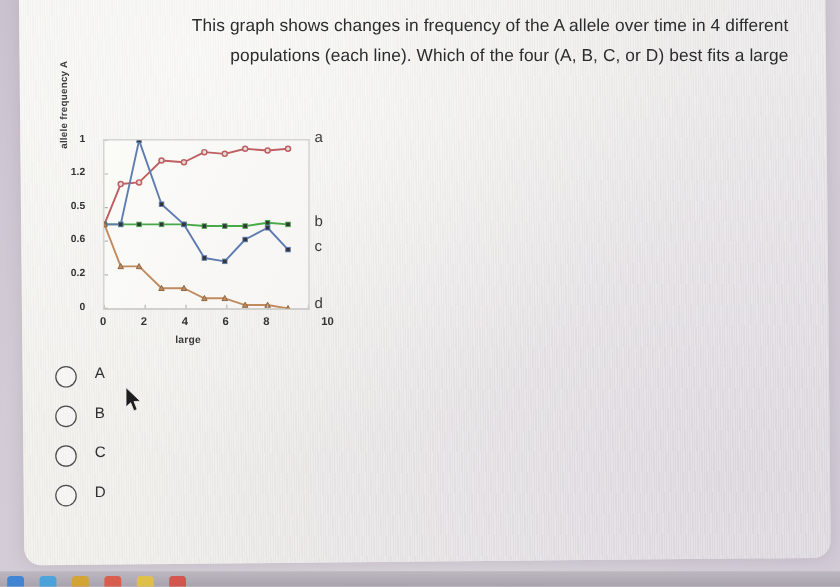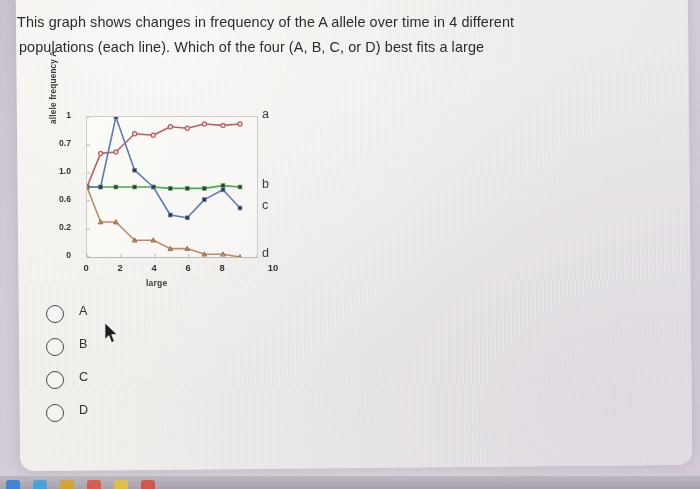--- a/index.html
+++ b/index.html
@@ -37,21 +37,21 @@
     pointer-events:none;
   }
   #content{position:absolute;inset:0;z-index:3;}
 
   
   #qtext{
     position:absolute;left:17px;top:10px;width:640px;
     font-size:14.4px;line-height:25px;color:#2a2b2d;
     letter-spacing:.1px;
   }
-  #qtext .ln{display:block;white-space:nowrap;}
+  #qtext .ln{display:block;white-space:nowrap;text-align:right;}
   #qtext .ln.l2{padding-left:2px;}
   #qtext .ln.l3{padding-left:4px;}
 
   
   #chartwrap{position:absolute;left:40px;top:96px;width:250px;height:200px;}
   #ylabel{
     position:absolute;left:9px;top:28px;
     font-size:8.2px;font-weight:bold;color:#3b3b3d;
     transform:rotate(-90deg);transform-origin:left top;
     white-space:nowrap;letter-spacing:.2px;
@@ -185,22 +185,22 @@
           <line x1="68" y1="140" x2="68" y2="137" stroke="#b4b4b0" stroke-width="1"></line>
           <line x1="102" y1="140" x2="102" y2="137" stroke="#b4b4b0" stroke-width="1"></line>
           <line x1="136" y1="140" x2="136" y2="137" stroke="#b4b4b0" stroke-width="1"></line>
           <line x1="170" y1="140" x2="170" y2="137" stroke="#b4b4b0" stroke-width="1"></line>
         </svg>
     </div>
     <div id="yticks-host">
         <div class="ytick" style="top: 154px;">0</div>
         <div class="ytick" style="top: 126px; text-align: right;">0.2</div>
         <div class="ytick" style="top: 98px;">0.6</div>
-        <div class="ytick" style="top: 70px;">1.0</div>
-        <div class="ytick" style="top: 42px;">0.7</div>
+        <div class="ytick" style="top: 70px;">0.5</div>
+        <div class="ytick" style="top: 42px;">1.2</div>
         <div class="ytick" style="top: 14px;">1</div>
       </div>
     <div id="xticks-host">
         <div class="xtick" style="left: 36px; top: 166px;">0</div>
         <div class="xtick" style="left: 70px; top: 166px;">2</div>
         <div class="xtick" style="left: 104px; top: 166px;">4</div>
         <div class="xtick" style="left: 138px; top: 166px;">6</div>
         <div class="xtick" style="left: 172px; top: 166px;">8</div>
         <div class="xtick" style="left: 206px; top: 166px; margin-left: 17px;">10</div>
       </div>

